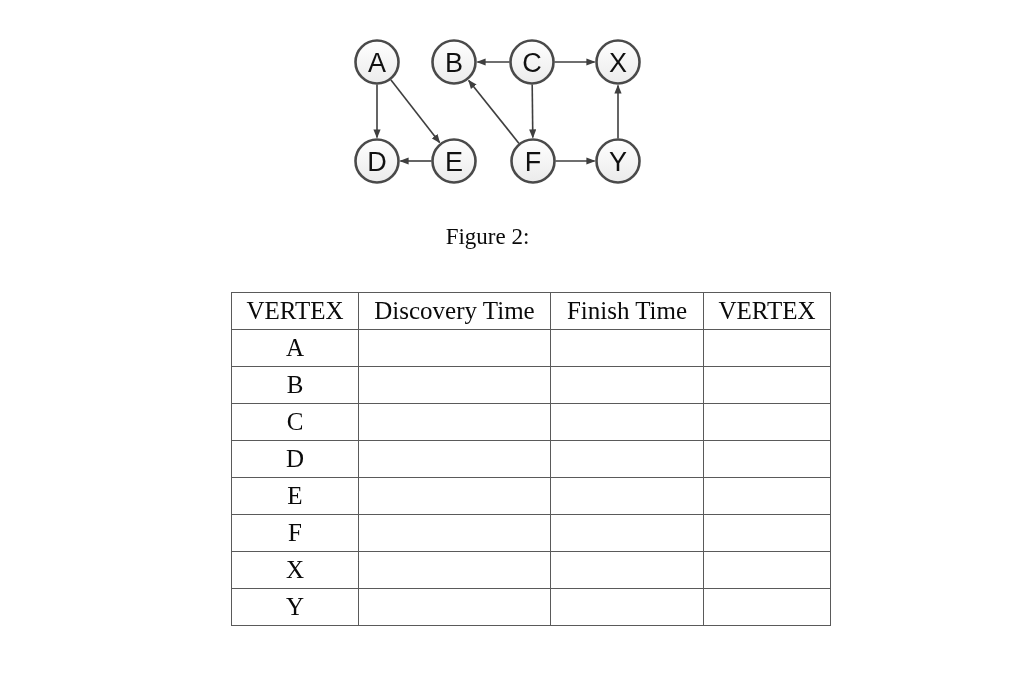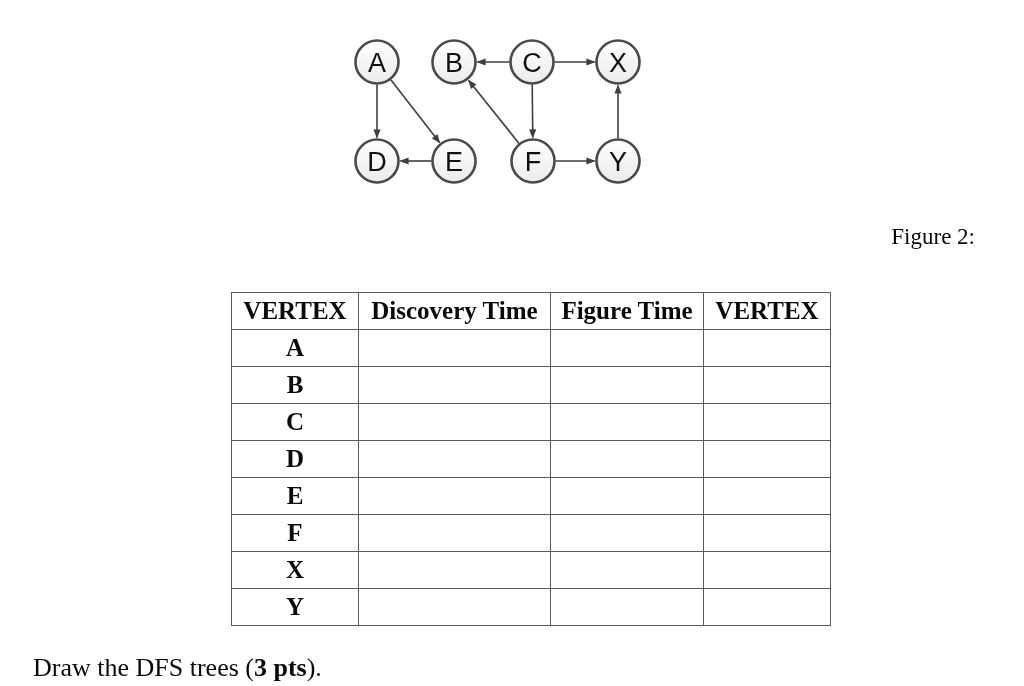--- a/index.html
+++ b/index.html
@@ -15,41 +15,41 @@
   .graph-svg {
     position: absolute;
     left: 0; top: 0;
     width: 1024px; height: 215px;
   }
   .figure-caption {
     position: absolute;
     top: 224px;
     left: 0;
     width: 975px;
-    text-align: right;
+    text-align: center;
     font-size: 23px;
     color: #0a0a0a;
   }
   table.dfs-table {
     position: absolute;
     left: 231px;
     top: 292px;
     width: 599px;
     border-collapse: collapse;
     table-layout: fixed;
     font-size: 25px;
     color: #0a0a0a;
   }
   table.dfs-table th, table.dfs-table td {
     border: 1px solid #5a5a5a;
     height: 36px;
     padding: 0;
     text-align: center;
     vertical-align: middle;
-    font-weight: bold;
+    font-weight: normal;
     overflow: hidden;
     white-space: nowrap;
   }
   .question-line {
     position: absolute;
     left: 33px;
     top: 653px;
     font-size: 26px;
     color: #0a0a0a;
   }
@@ -119,21 +119,21 @@
     <colgroup>
       <col style="width:127px">
       <col style="width:192px">
       <col style="width:153px">
       <col style="width:127px">
     </colgroup>
     <thead>
       <tr>
         <th>VERTEX</th>
         <th>Discovery Time</th>
-        <th>Figure Time</th>
+        <th>Finish Time</th>
         <th>VERTEX</th>
       </tr>
     </thead>
     <tbody>
       <tr>
         <td>A</td>
         <td></td>
         <td></td>
         <td></td>
       </tr>
@@ -175,17 +175,14 @@
       </tr>
       <tr>
         <td>Y</td>
         <td></td>
         <td></td>
         <td></td>
       </tr>
     </tbody>
   </table>
 
-  <div class="question-line">
-    <span>Draw the DFS trees (</span><span class="bold">3 pts</span><span>).</span>
-  </div>
 
 </div>
 
 </body></html>

